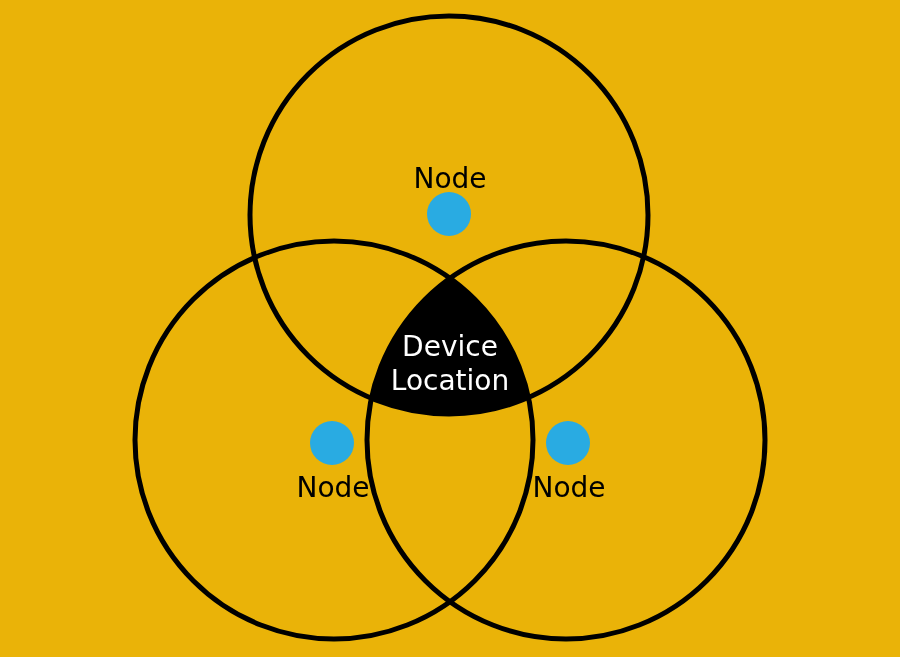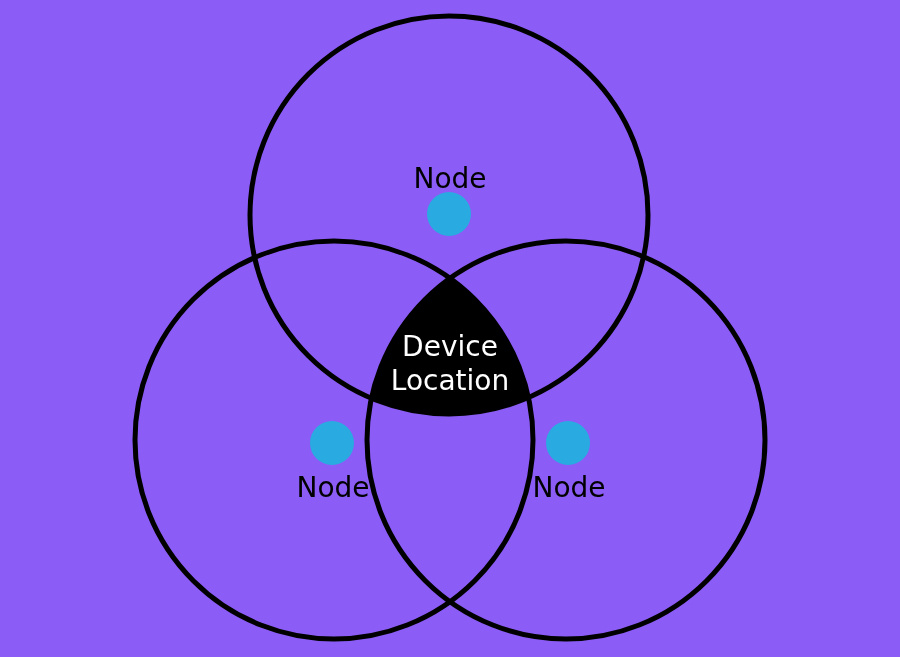--- a/index.html
+++ b/index.html
@@ -4,21 +4,21 @@
 <style>
   html, body {
     margin: 0;
     padding: 0;
     background: #ffffff;
   }
   .canvas {
     position: relative;
     width: 900px;
     height: 657px;
-    background: #8b5cf6;
+    background: #eab308;
     overflow: hidden;
     font-family: "DejaVu Sans", sans-serif;
   }
   svg text {
     font-family: "DejaVu Sans", "Liberation Sans", sans-serif;
   }
   .node-label {
     font-size: 28px;
     font-weight: 400;
   }

